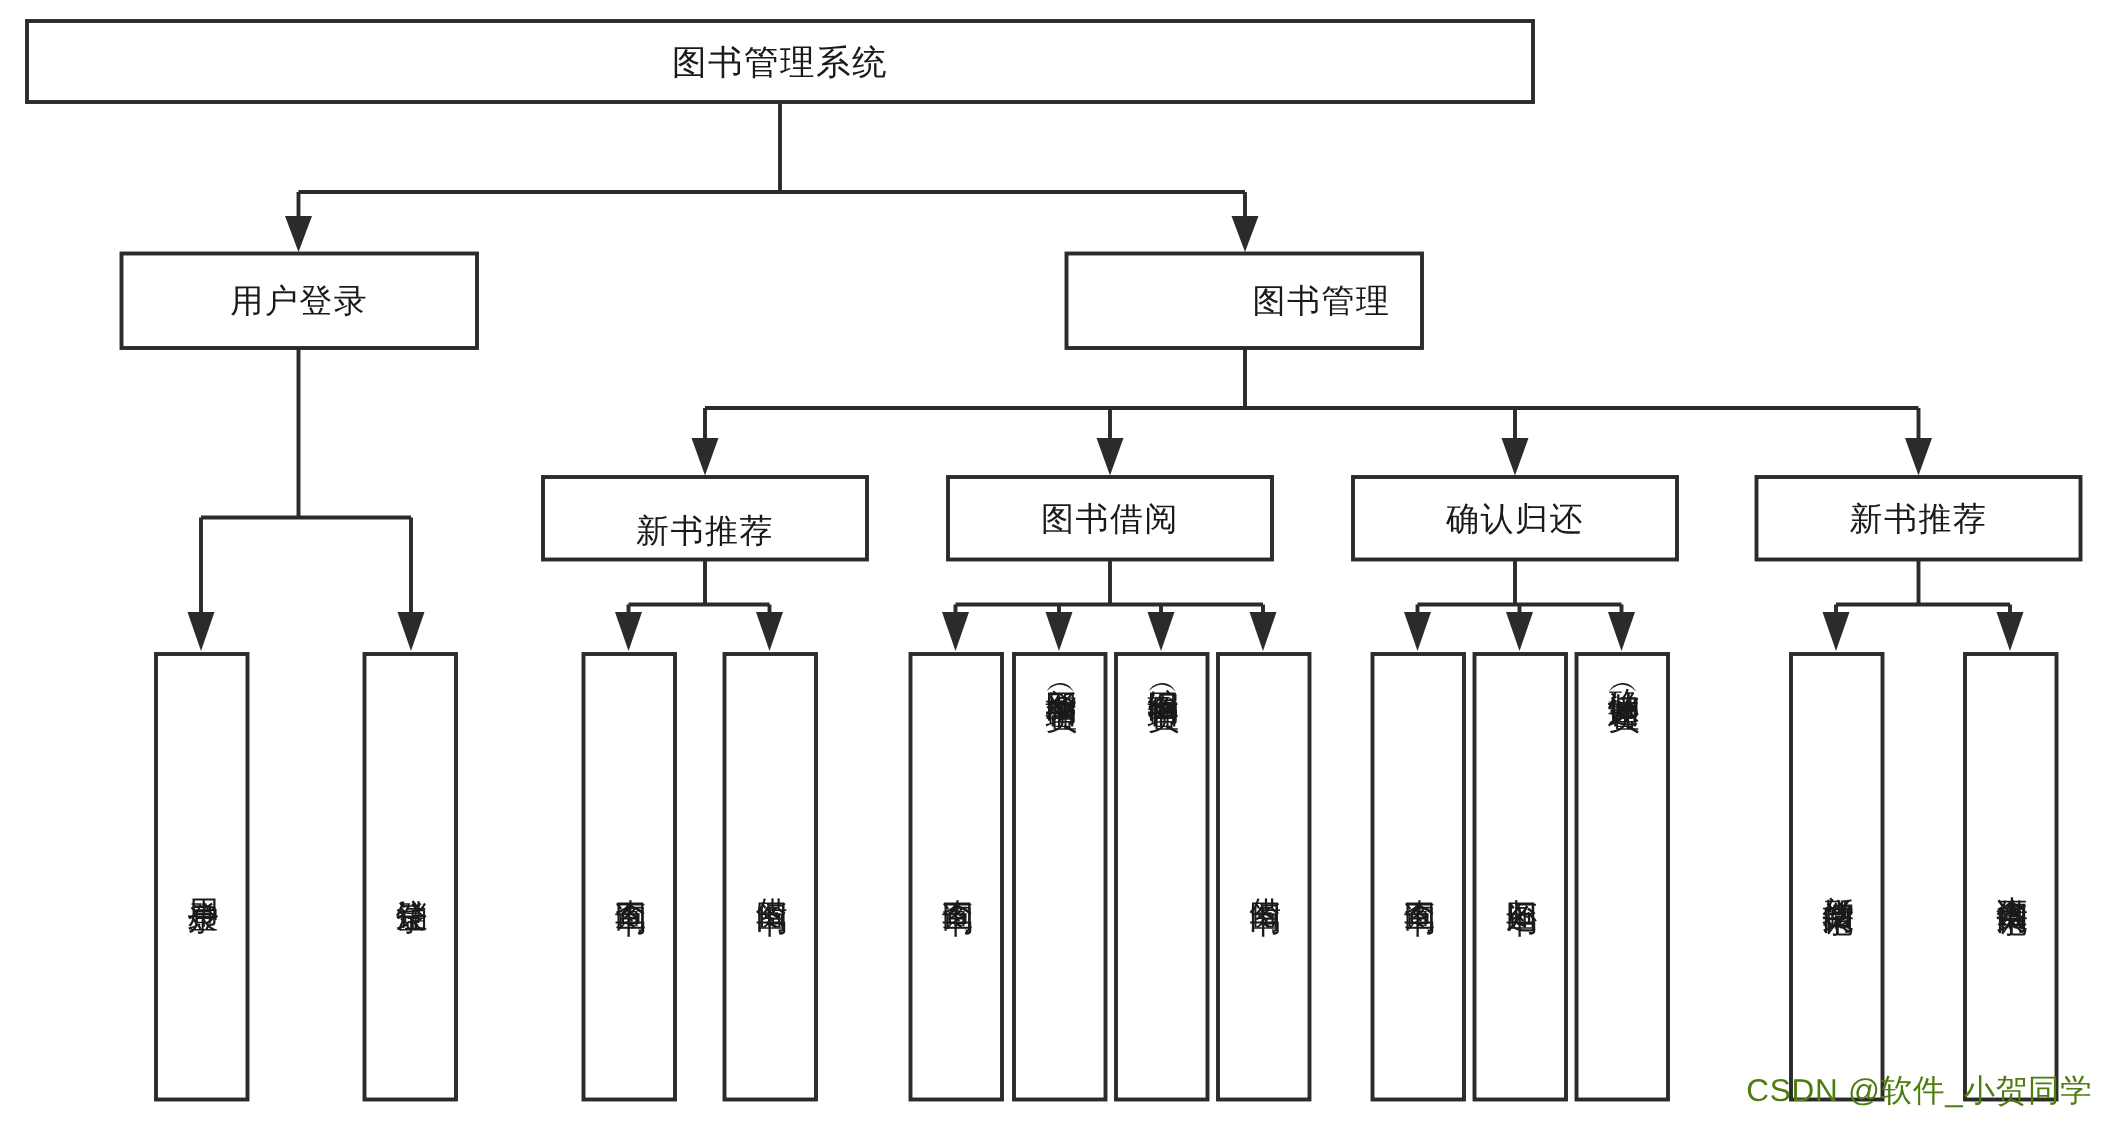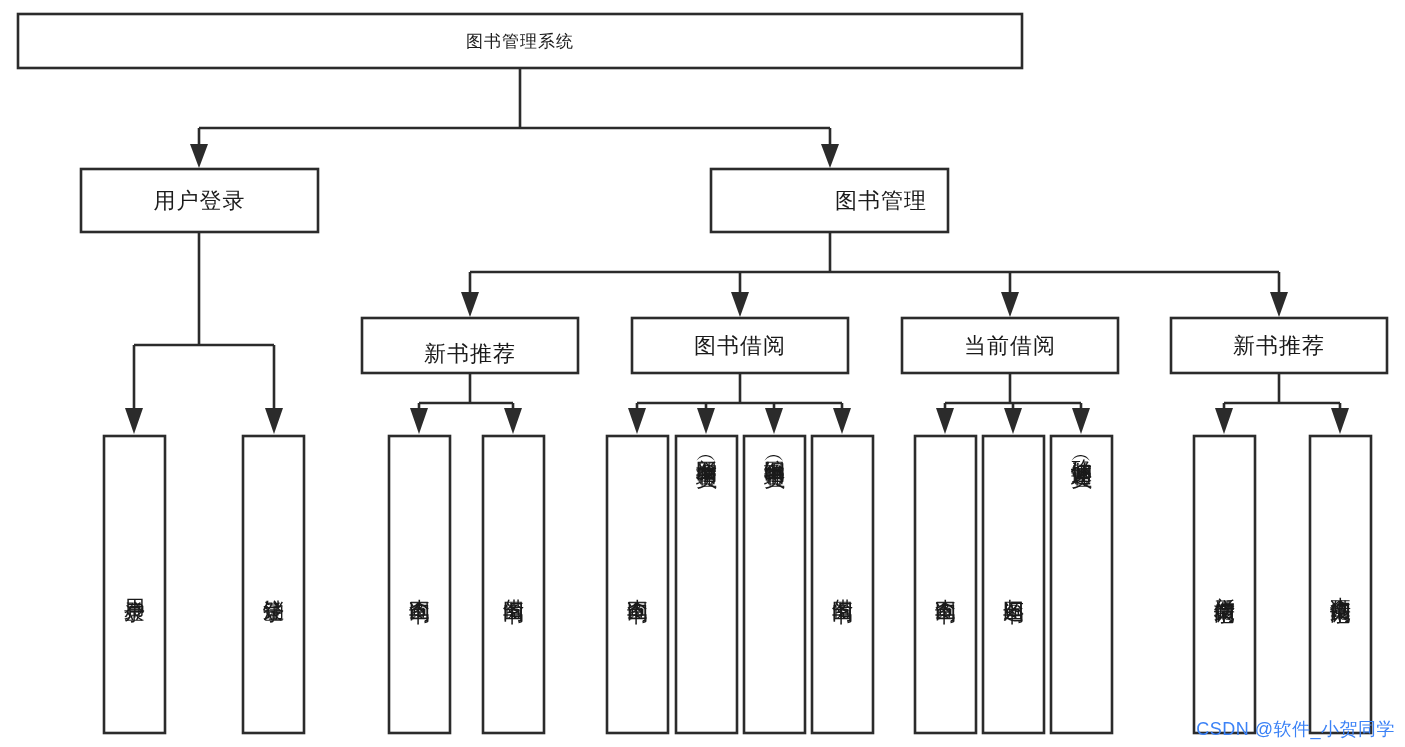--- a/index.html
+++ b/index.html
@@ -67,29 +67,29 @@
     pointer-events: none;
   }
   .hlabel-text {
     font-family: "Liberation Sans", "DejaVu Sans", sans-serif;
     font-size: 22px;
     color: #1a1a1a;
     letter-spacing: 1px;
     white-space: nowrap;
   }
   .title-text {
-    font-size: 17px;
+    font-size: 23px;
   }
   #watermark {
     position: absolute;
     right: 10px;
     bottom: 6px;
     font-family: "Liberation Sans", "DejaVu Sans", sans-serif;
-    font-size: 18px;
-    color: #3b82f6;
+    font-size: 21px;
+    color: #4d7c0f;
     letter-spacing: 0.5px;
     white-space: nowrap;
     pointer-events: none;
   }
 </style>
 </head>
 <body>
 
 <div id="diagram-root">
 
@@ -199,21 +199,21 @@
     <span class="hlabel-text">图书管理</span>
   </div>
 
   <div class="hlabel-wrap" style="left:362px; top:318px; width:216px; height:71px;">
     <span class="hlabel-text">新书推荐</span>
   </div>
   <div class="hlabel-wrap" style="left:632px; top:318px; width:216px; height:55px;border-radius:12px;">
     <span class="hlabel-text">图书借阅</span>
   </div>
   <div class="hlabel-wrap" style="left:902px; top:318px; width:216px; height:55px;">
-    <span class="hlabel-text">当前借阅</span>
+    <span class="hlabel-text">确认归还</span>
   </div>
   <div class="hlabel-wrap" style="left:1171px; top:318px; width:216px; height:55px;">
     <span class="hlabel-text">新书推荐</span>
   </div>
 
   <div class="vlabel-wrap" style="left:104px; top:436px; width:61px; height:297px; align-items:center;">
     <span class="vlabel-text">用户登录</span>
   </div>
   <div class="vlabel-wrap" style="left:243px; top:436px; width:61px; height:297px; align-items:center;">
     <span class="vlabel-text">注销登录</span>

